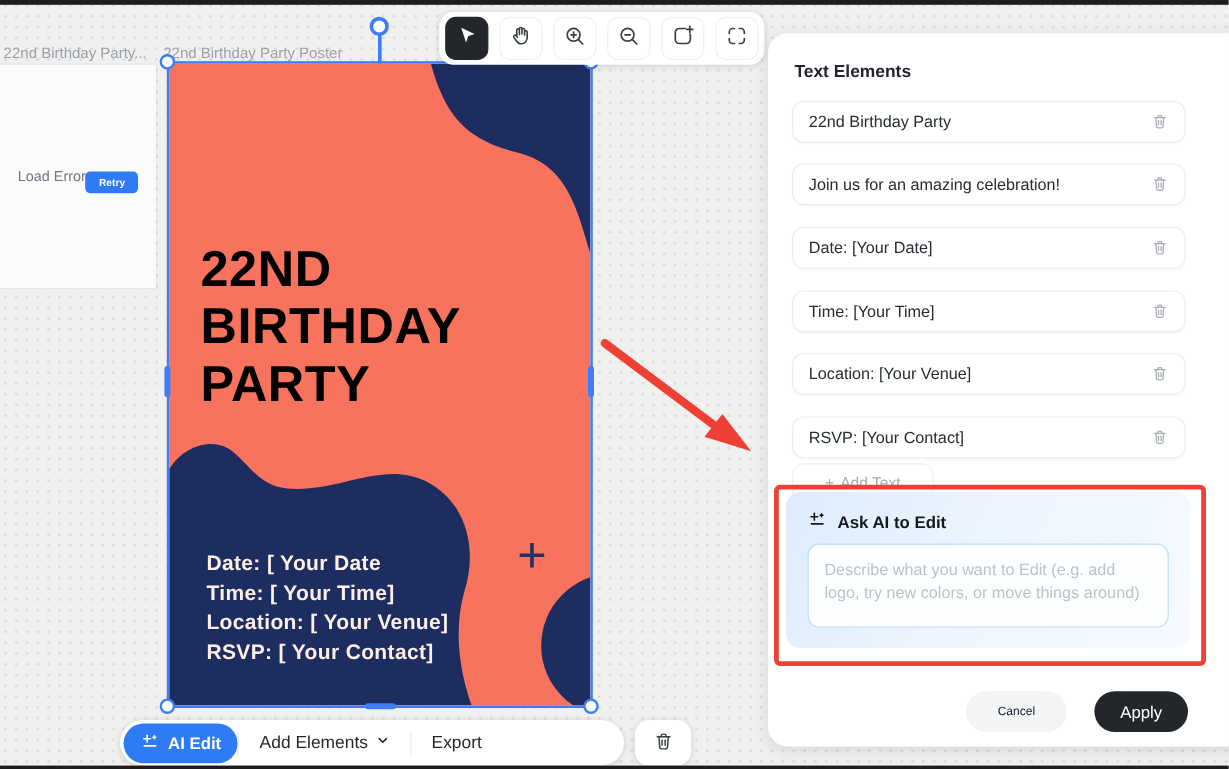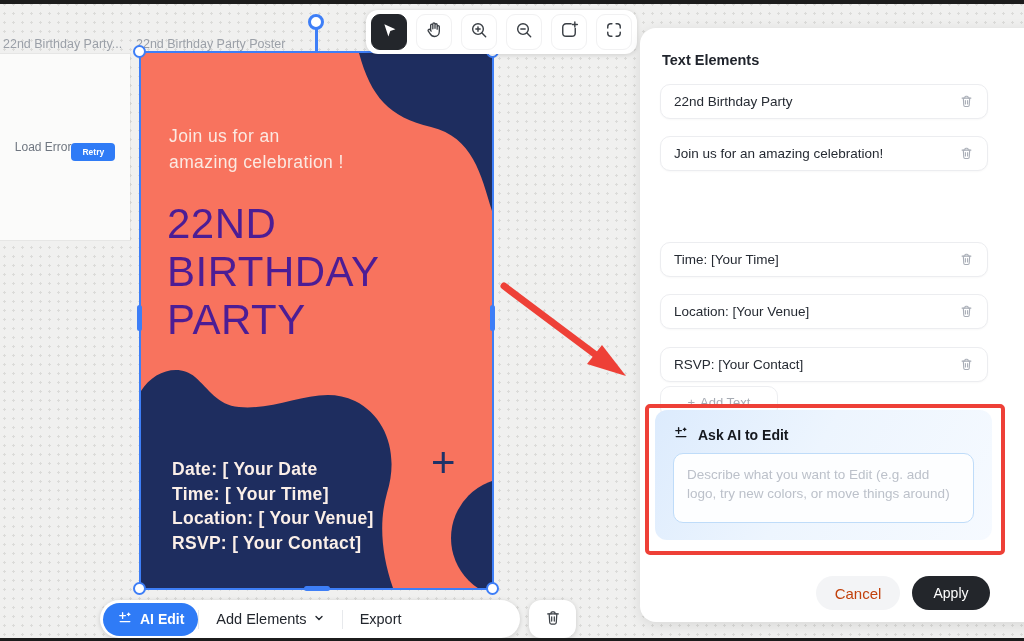--- a/index.html
+++ b/index.html
@@ -23,22 +23,22 @@
            align-items:center; justify-content:center; }
   .load-error-text { color:#6F7680; font-size:12px; }
   .retry-btn { margin-top:9px; background:#2F7BF6; color:#fff; font-size:8.5px; font-weight:bold;
                border:none; border-radius:4px; padding:4px 11px; cursor:pointer; }
 
   
   .poster { left:141px; top:53px; width:351px; height:535px; background:#F8735E; overflow:hidden; z-index:1; }
   .poster svg.blobs { position:absolute; inset:0; }
   .poster-subtitle { position:absolute; left:28px; top:70px; color:#FBEAE3; font-size:17.5px;
                      line-height:26px; letter-spacing:0.4px; }
-  .poster-title { position:absolute; left:26px; top:147px; color:#4c1d95; font-size:42px;
-                  font-weight:normal; line-height:48px; letter-spacing:0.5px; }
+  .poster-title { position:absolute; left:26px; top:147px; color:#000000; font-size:42px;
+                  font-weight:bold; line-height:48px; letter-spacing:0.5px; }
   .poster-details { position:absolute; left:31px; top:404px; color:#FBEFE8; font-size:17.5px;
                     font-weight:bold; line-height:24.5px; letter-spacing:0.3px; }
   .poster-plus { position:absolute; left:290px; top:386px; color:#1E3268; font-size:42px; font-weight:400; }
 
   
   .sel-border { left:139px; top:51px; width:355px; height:539px; border:2.5px solid #3D7EF7;
                 z-index:2; pointer-events:none; }
   .handle-dot { position:absolute; width:13px; height:13px; border-radius:50%; background:#fff;
                 border:2.5px solid #3D7EF7; z-index:3; }
   .handle-pill-v { position:absolute; width:5px; height:26px; border-radius:3px; background:#3D7EF7; z-index:3; }
@@ -82,22 +82,22 @@
                       display:flex; align-items:center; justify-content:center; gap:5px; z-index:1;
                       background:#fff; cursor:pointer; }
   .ask-card { position:absolute; left:15px; top:382px; width:337px; height:130px; border-radius:12px;
               background:linear-gradient(120deg,#DCEBFD 0%,#EDF5FE 45%,#F6FAFF 100%); z-index:2; }
   .ask-header { position:absolute; left:18px; top:15px; display:flex; align-items:center; gap:9px;
                 font-size:14px; font-weight:bold; color:#15181E;text-align:center; }
   .ask-textarea { position:absolute; left:18px; top:43px; width:301px; height:70px; background:#FDFEFF;
                   border:1px solid #BFDCF9; border-radius:10px; padding:11px 13px; font-size:13.5px;
                   color:#333; resize:none; font-family:inherit; outline:none; line-height:19px; }
   .ask-textarea::placeholder { color:#BCC1CA; }
-  .cancel-btn { position:absolute; left:176px; top:548px; width:84px; height:34px; border-radius:17px;
-                background:#F3F4F6; color:#c2410c; font-size:15px; border:none; cursor:pointer; font-family:inherit; }
+  .cancel-btn { position:absolute; left:165px; top:548px; width:84px; height:34px; border-radius:17px;
+                background:#F3F4F6; color:#0f172a; font-size:10px; border:none; cursor:pointer; font-family:inherit; }
   .apply-btn { position:absolute; left:272px; top:548px; width:78px; height:34px; border-radius:17px;
                background:#23262B; color:#fff; font-size:14px; border:none; cursor:pointer; font-family:inherit; }
 
   
   .annot-rect { left:645px; top:404px; width:360px; height:151px; border:4px solid #EE4037;
                 border-radius:5px; z-index:20; pointer-events:none; }
   .annot-arrow { left:490px; top:276px; z-index:20; pointer-events:none; }
 </style>
 </head>
 <body>
@@ -112,24 +112,20 @@
 </div>
 
 <div class="abs frame-label" style="left:136px; top:37px;">22nd Birthday Party Poster</div>
 
 <div class="abs poster">
   <svg class="blobs" viewBox="0 0 351 535">
     <path d="M218,0 C230,44 248,64 290,74 C332,84 340,122 351,158 L351,0 Z" fill="#1E2D5F"></path>
     <path d="M0,338 C12,318 38,310 54,324 C68,336 76,352 98,354 C140,358 178,330 214,348 C246,364 258,402 246,440 C238,468 240,500 252,535 L0,535 Z" fill="#1E2D5F"></path>
     <circle cx="370" cy="485" r="60" fill="#1E2D5F"></circle>
   </svg>
-  <div class="poster-subtitle">
-    <div>Join us for an</div>
-    <div>amazing celebration !</div>
-  </div>
   <div class="poster-title">
     <div>22ND</div>
     <div>BIRTHDAY</div>
     <div>PARTY</div>
   </div>
   <div class="poster-details">
     <div>Date: [ Your Date</div>
     <div>Time: [ Your Time]</div>
     <div>Location: [ Your Venue]</div>
     <div>RSVP: [ Your Contact]</div>
@@ -262,20 +258,32 @@
     <span class="del">
       <svg width="15" height="15" viewBox="0 0 22 22" fill="none" stroke="#A8ADB6" stroke-width="1.6" stroke-linecap="round">
           <path d="M4.5 6 h13"></path>
           <path d="M8.5 6 V5 a1.6 1.6 0 0 1 1.6 -1.6 h1.8 A1.6 1.6 0 0 1 13.5 5 v1"></path>
           <path d="M6.3 6 l0.7 10.6 a1.9 1.9 0 0 0 1.9 1.8 h4.2 a1.9 1.9 0 0 0 1.9 -1.8 L15.7 6"></path>
           <path d="M9.4 9.5 v5.2"></path>
           <path d="M12.6 9.5 v5.2"></path>
         </svg>
     </span>
   </div>
+  <div class="titem" style="top:161px;">
+    <span>Date: [Your Date]</span>
+    <span class="del">
+      <svg width="15" height="15" viewBox="0 0 22 22" fill="none" stroke="#A8ADB6" stroke-width="1.6" stroke-linecap="round">
+          <path d="M4.5 6 h13"></path>
+          <path d="M8.5 6 V5 a1.6 1.6 0 0 1 1.6 -1.6 h1.8 A1.6 1.6 0 0 1 13.5 5 v1"></path>
+          <path d="M6.3 6 l0.7 10.6 a1.9 1.9 0 0 0 1.9 1.8 h4.2 a1.9 1.9 0 0 0 1.9 -1.8 L15.7 6"></path>
+          <path d="M9.4 9.5 v5.2"></path>
+          <path d="M12.6 9.5 v5.2"></path>
+        </svg>
+    </span>
+  </div>
   <div class="titem" style="top:214px;">
     <span>Time: [Your Time]</span>
     <span class="del">
       <svg width="15" height="15" viewBox="0 0 22 22" fill="none" stroke="#A8ADB6" stroke-width="1.6" stroke-linecap="round">
           <path d="M4.5 6 h13"></path>
           <path d="M8.5 6 V5 a1.6 1.6 0 0 1 1.6 -1.6 h1.8 A1.6 1.6 0 0 1 13.5 5 v1"></path>
           <path d="M6.3 6 l0.7 10.6 a1.9 1.9 0 0 0 1.9 1.8 h4.2 a1.9 1.9 0 0 0 1.9 -1.8 L15.7 6"></path>
           <path d="M9.4 9.5 v5.2"></path>
           <path d="M12.6 9.5 v5.2"></path>
         </svg>

